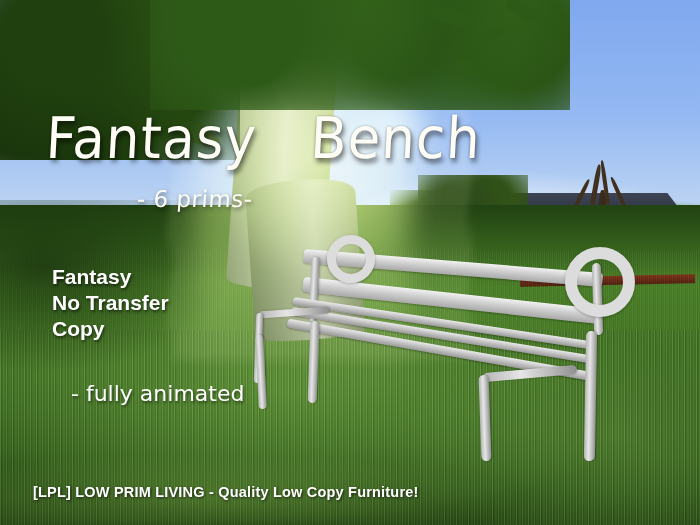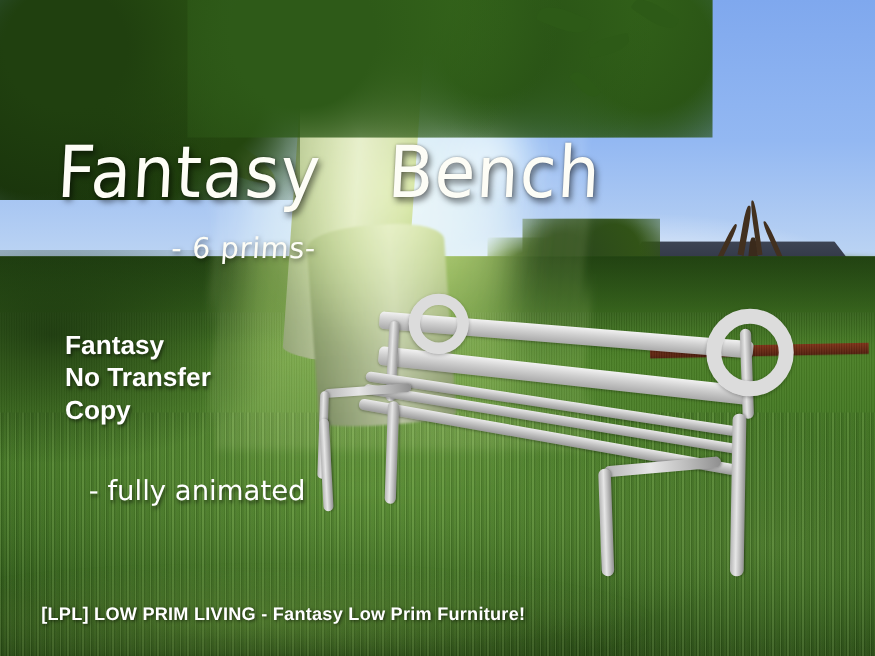--- a/index.html
+++ b/index.html
@@ -365,15 +365,15 @@
   <div class="perms">
     <div>Fantasy</div>
     <div>No Transfer</div>
     <div>Copy</div>
   </div>
 
   <div class="feats">
     <div>- fully animated</div>
   </div>
 
-  <div class="footer">[LPL] LOW PRIM LIVING - Fantasy Low Prim Furniture!</div>
+  <div class="footer">[LPL] LOW PRIM LIVING - Quality Low Copy Furniture!</div>
 
 </div>
 
 </body></html>

